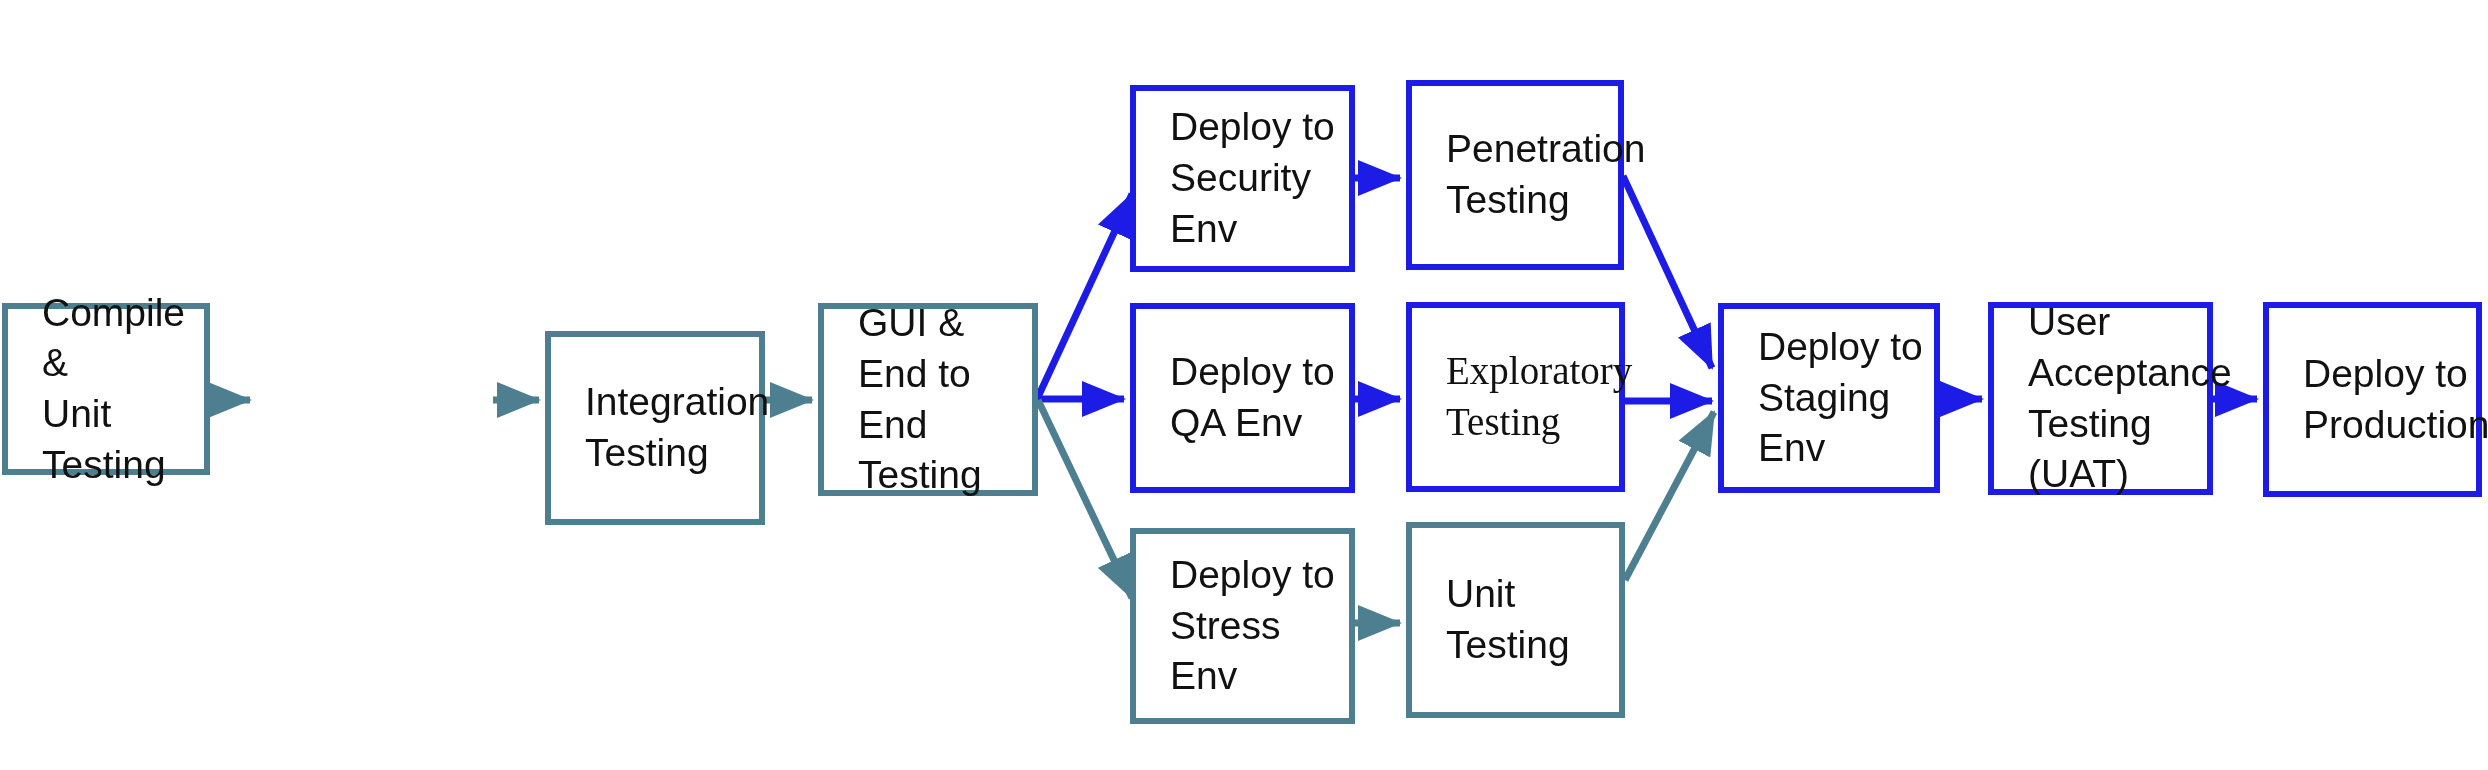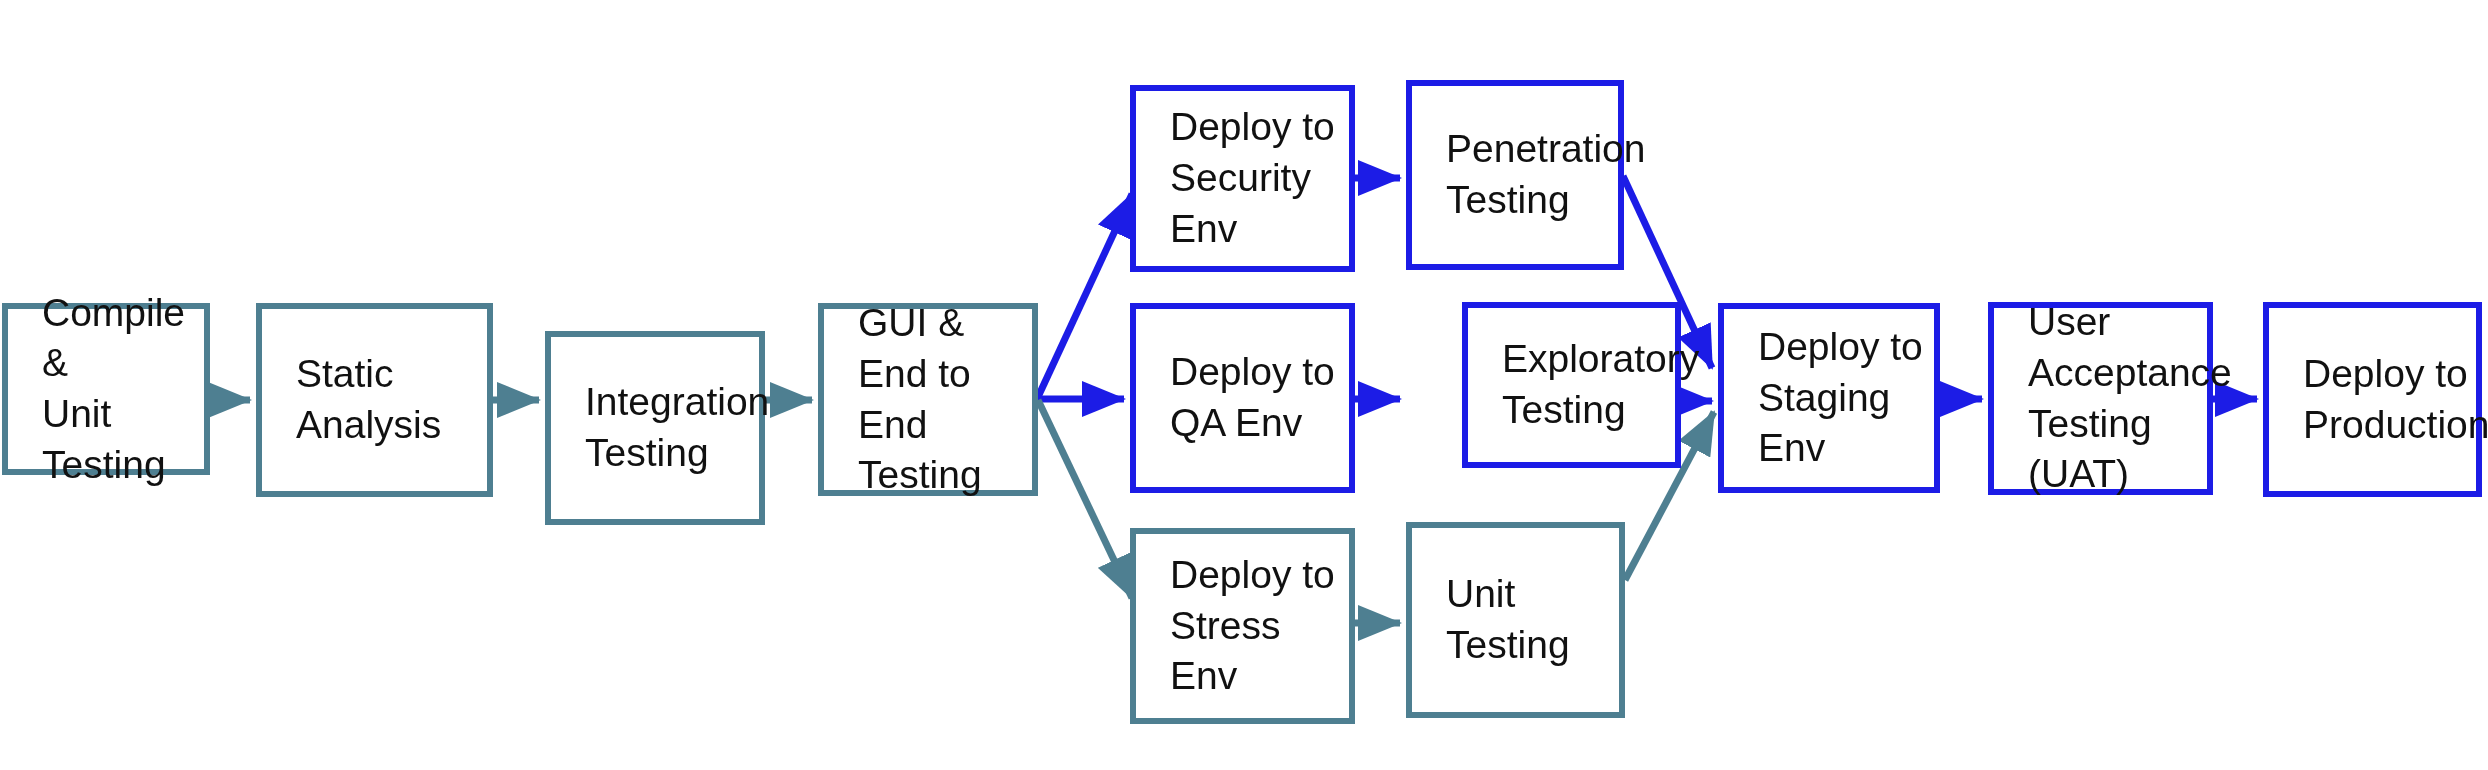--- a/index.html
+++ b/index.html
@@ -78,24 +78,20 @@
 
     <line class="edge-line blue" x1="1940" y1="399" x2="1982" y2="399" marker-end="url(#arrow-blue)"></line>
     <line class="edge-line blue" x1="2213" y1="399" x2="2257" y2="399" marker-end="url(#arrow-blue)"></line>
   </svg>
 
   <div class="node teal" style="left:2px;    top:303px; width:208px; height:172px;">
     <span class="label">Compile &amp;
 Unit Testing</span>
   </div>
 
-  <div class="node teal" style="left:256px;  top:303px; width:237px; height:194px;">
-    <span class="label">Static
-Analysis</span>
-  </div>
 
   <div class="node teal" style="left:545px;  top:303px; width:220px; height:194px;margin-top:28px;">
     <span class="label">Integration
 Testing</span>
   </div>
 
   <div class="node teal" style="left:818px;  top:303px; width:220px; height:193px;">
     <span class="label">GUI &amp;
 End to End
 Testing</span>
@@ -110,21 +106,21 @@
   <div class="node blue" style="left:1406px; top:80px;  width:218px; height:190px;">
     <span class="label">Penetration
 Testing</span>
   </div>
 
   <div class="node blue" style="left:1130px; top:303px; width:225px; height:190px;">
     <span class="label">Deploy to
 QA Env</span>
   </div>
 
-  <div class="node blue" style="left:1462px; top:302px; width:219px; height:166px;">
+  <div class="node blue" style="left:1406px; top:302px; width:219px; height:190px;font-family:Liberation Serif, serif;">
     <span class="label">Exploratory
 Testing</span>
   </div>
 
   <div class="node teal" style="left:1130px; top:528px; width:225px; height:196px;">
     <span class="label">Deploy to
 Stress Env</span>
   </div>
 
   <div class="node teal" style="left:1406px; top:522px; width:219px; height:196px;">

